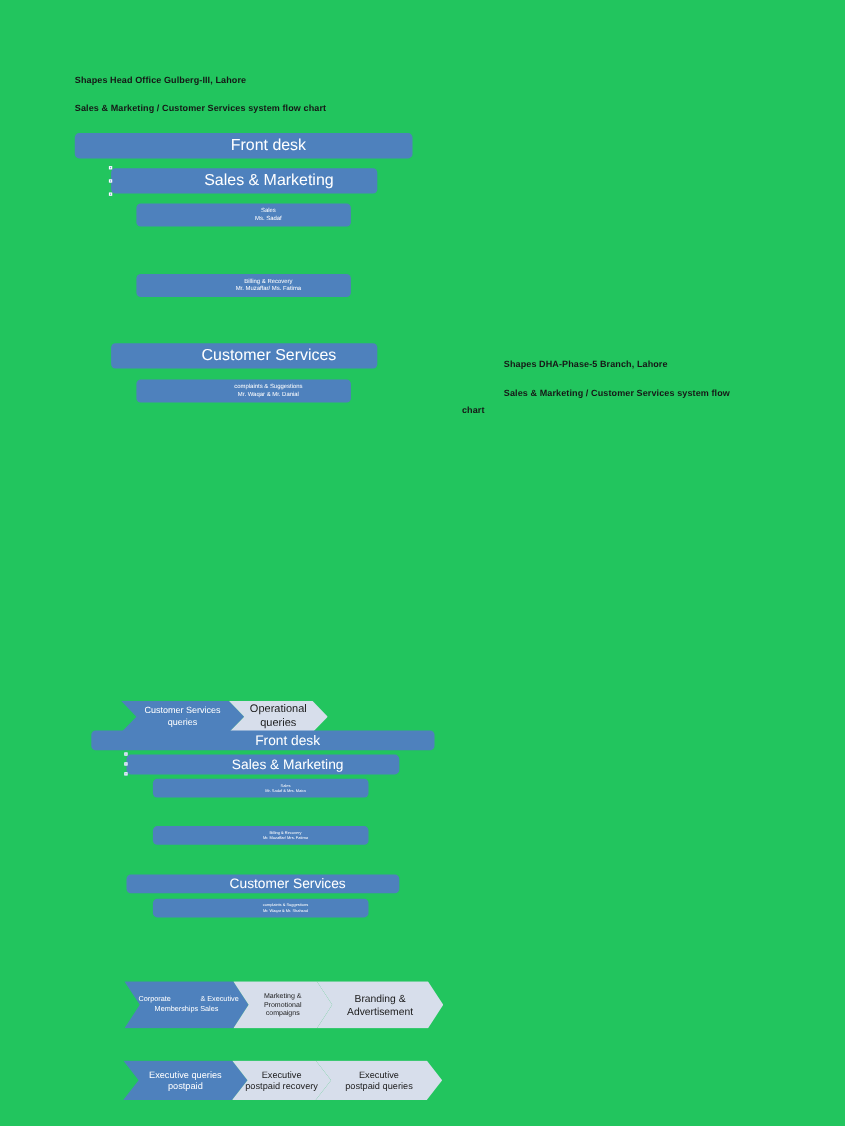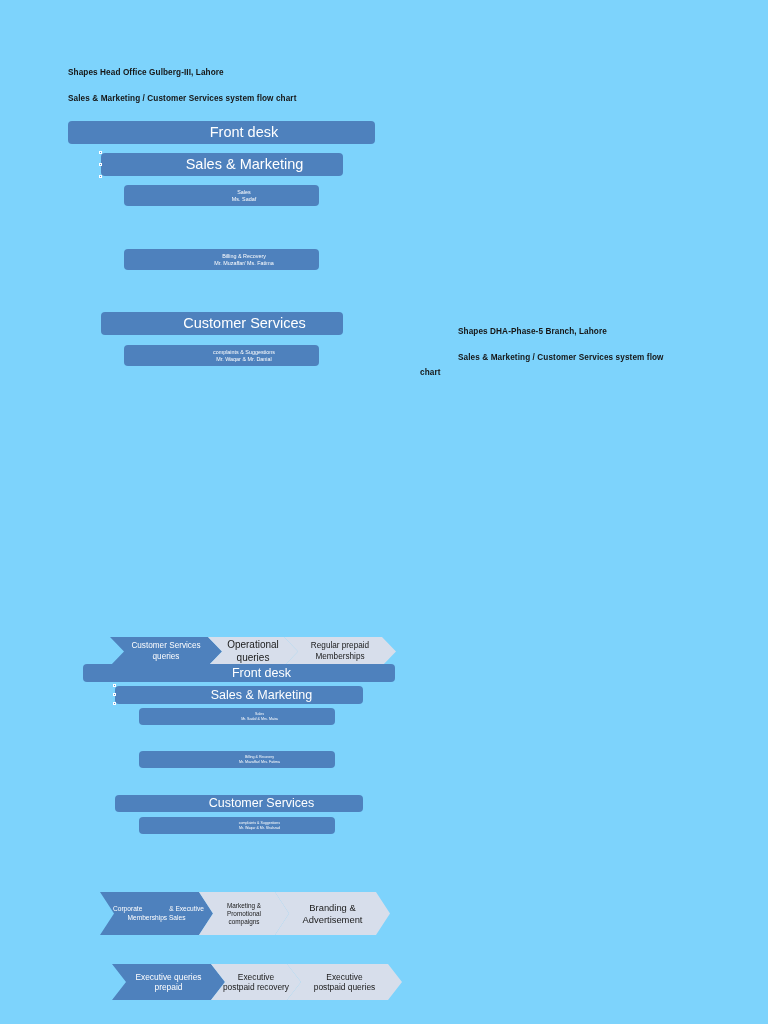--- a/index.html
+++ b/index.html
@@ -11,21 +11,21 @@
     width: 768px;
     height: 1024px;
     position: relative;
     font-family: "Liberation Sans", sans-serif;
     overflow: hidden;
   }
   .page {
     position: relative;
     width: 768px;
     height: 1024px;
-    background: #7dd3fc;
+    background: #22c55e;
   }
 
   
   .heading {
     position: absolute;
     font-weight: bold;
     font-size: 8.2px;
     color: #161616;
     letter-spacing: 0.1px;
     white-space: nowrap;
@@ -135,24 +135,20 @@
 
   <div class="chev-row layer-chev" style="left:110px; top:637px; width:290px; height:29px;">
     <div class="chev dark" style="width:112px; font-size:8.2px;">
       <span>Customer Services</span>
       <span>queries</span>
     </div>
     <div class="chev light" style="width:90px; margin-left:-14px; font-size:10px;">
       <span>Operational</span>
       <span>queries</span>
     </div>
-    <div class="chev light" style="width:112px; margin-left:-14px; font-size:8.2px;">
-      <span>Regular prepaid</span>
-      <span>Memberships</span>
-    </div>
   </div>
 
   <div class="bar mid layer-top" style="left:83px; top:664px; width:312px; height:18px;">Front desk</div>
 
   <div class="bar mid layer-top" style="left:115px; top:686px; width:248px; height:18px;">Sales &amp; Marketing</div>
   <div class="sel-handle layer-top" style="left:113px; top:684px;"></div>
   <div class="sel-handle layer-top" style="left:113px; top:693px;"></div>
   <div class="sel-handle layer-top" style="left:113px; top:702px;"></div>
 
   <div class="bar tiny" style="left:139px; top:708px; width:196px; height:17px;">
@@ -165,21 +161,21 @@
     <span class="l2">Mr. Muzaffar/ Mrs. Fatima</span>
   </div>
 
   <div class="bar mid" style="left:115px; top:795px; width:248px; height:17px;">Customer Services</div>
 
   <div class="bar tiny" style="left:139px; top:817px; width:196px; height:17px;">
     <span>complaints &amp; Suggestions</span>
     <span class="l2">Mr. Waqar &amp; Mr. Shahzad</span>
   </div>
 
-  <div class="chev-row" style="left:100px; top:892px; width:290px; height:43px;">
+  <div class="chev-row" style="left:113px; top:892px; width:290px; height:43px;">
     <div class="chev dark" style="width:113px; font-size:6.6px;">
       <span style="width:100%; display:flex; justify-content:space-between; padding:0 9px 0 13px; box-sizing:border-box;">
         <span>Corporate</span>
         <span>&amp; Executive</span>
       </span>
       <span>Memberships Sales</span>
     </div>
     <div class="chev light" style="width:90px; margin-left:-14px; font-size:6.4px;">
       <span>Marketing &amp;</span>
       <span>Promotional</span>
@@ -187,21 +183,21 @@
     </div>
     <div class="chev light" style="width:115px; margin-left:-14px; font-size:9.4px;">
       <span>Branding &amp;</span>
       <span>Advertisement</span>
     </div>
   </div>
 
   <div class="chev-row" style="left:112px; top:964px; width:290px; height:36px;">
     <div class="chev dark" style="width:113px; font-size:8.4px;">
       <span>Executive queries</span>
-      <span>prepaid</span>
+      <span>postpaid</span>
     </div>
     <div class="chev light" style="width:90px; margin-left:-14px; font-size:8.4px;">
       <span>Executive</span>
       <span>postpaid recovery</span>
     </div>
     <div class="chev light" style="width:115px; margin-left:-14px; font-size:8.4px;">
       <span>Executive</span>
       <span>postpaid queries</span>
     </div>
   </div>

